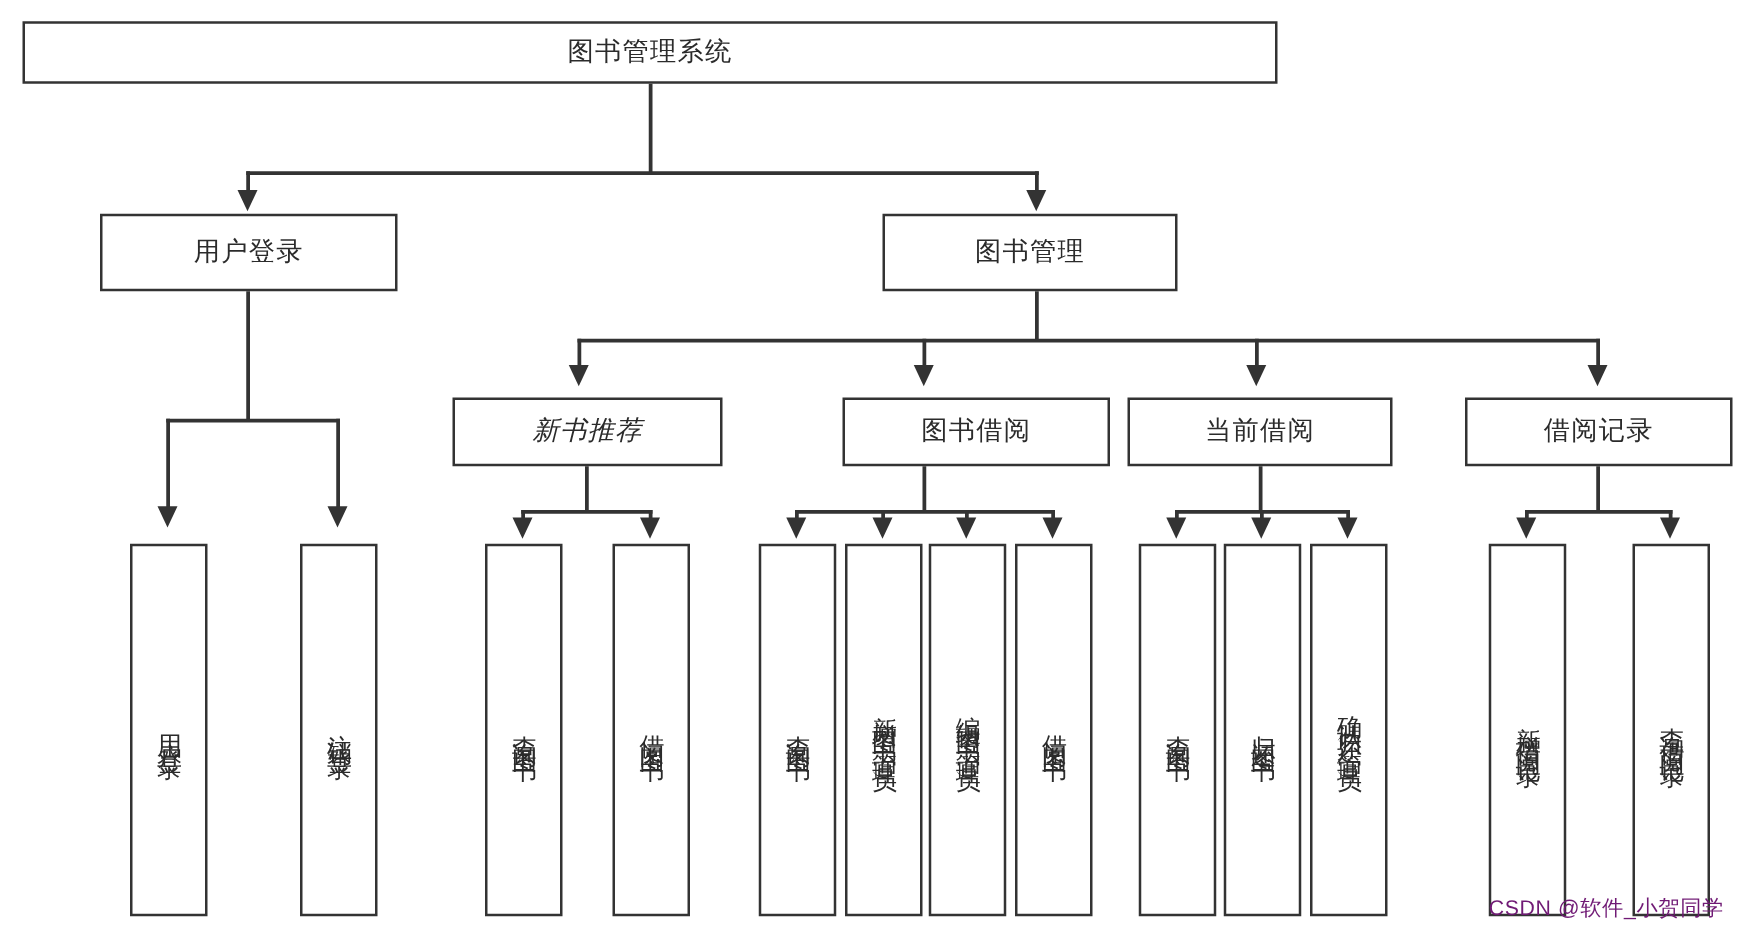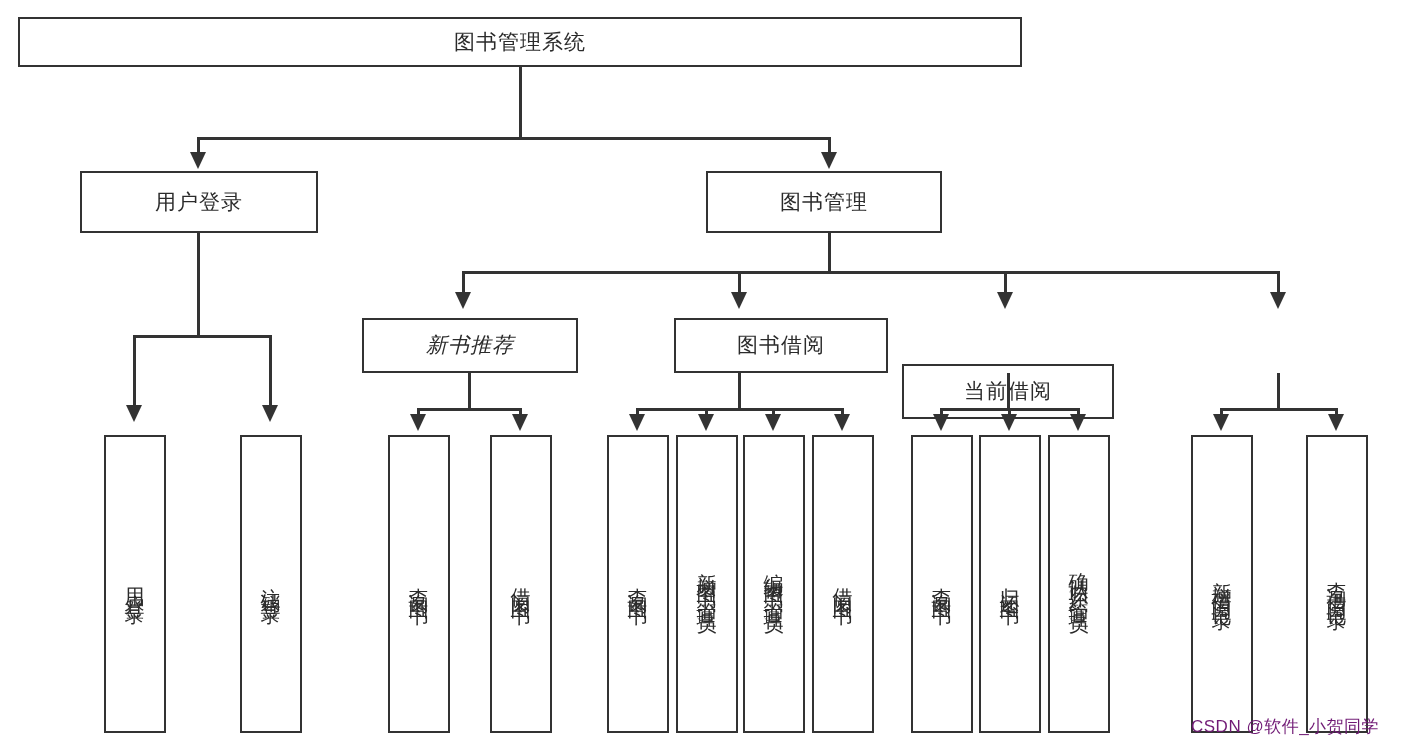--- a/index.html
+++ b/index.html
@@ -115,22 +115,25 @@
   <div class="arrow" style="left:997px;top:292px;"></div>
   <div class="ln vr" style="left:1277px;top:271px;width:3px;height:30px;"></div>
   <div class="arrow" style="left:1270px;top:292px;"></div>
 
   <div class="node h" style="left:362px;top:318px;width:216px;height:55px;font-style:italic;">
     <span class="lbl">新书推荐</span>
   </div>
   <div class="node h" style="left:633px;top:318px;width:214px;height:55px;margin-left:41px;">
     <span class="lbl">图书借阅</span>
   </div>
-  <div class="node h" style="left:902px;top:318px;width:212px;height:55px;margin-top:46px;">
+  <div class="node h" style="left:902px;top:318px;width:212px;height:55px;">
     <span class="lbl">当前借阅</span>
+  </div>
+  <div class="node h" style="left:1172px;top:318px;width:214px;height:55px;">
+    <span class="lbl">借阅记录</span>
   </div>
 
   <div class="ln vr" style="left:468px;top:373px;width:3px;height:37px;"></div>
   <div class="ln hz" style="left:417px;top:408px;width:105px;height:3px;"></div>
   <div class="ln vr" style="left:417px;top:408px;width:3px;height:16px;"></div>
   <div class="arrow" style="left:410px;top:414px;"></div>
   <div class="ln vr" style="left:519px;top:408px;width:3px;height:16px;"></div>
   <div class="arrow" style="left:512px;top:414px;"></div>
 
   <div class="ln vr" style="left:738px;top:373px;width:3px;height:37px;"></div>

